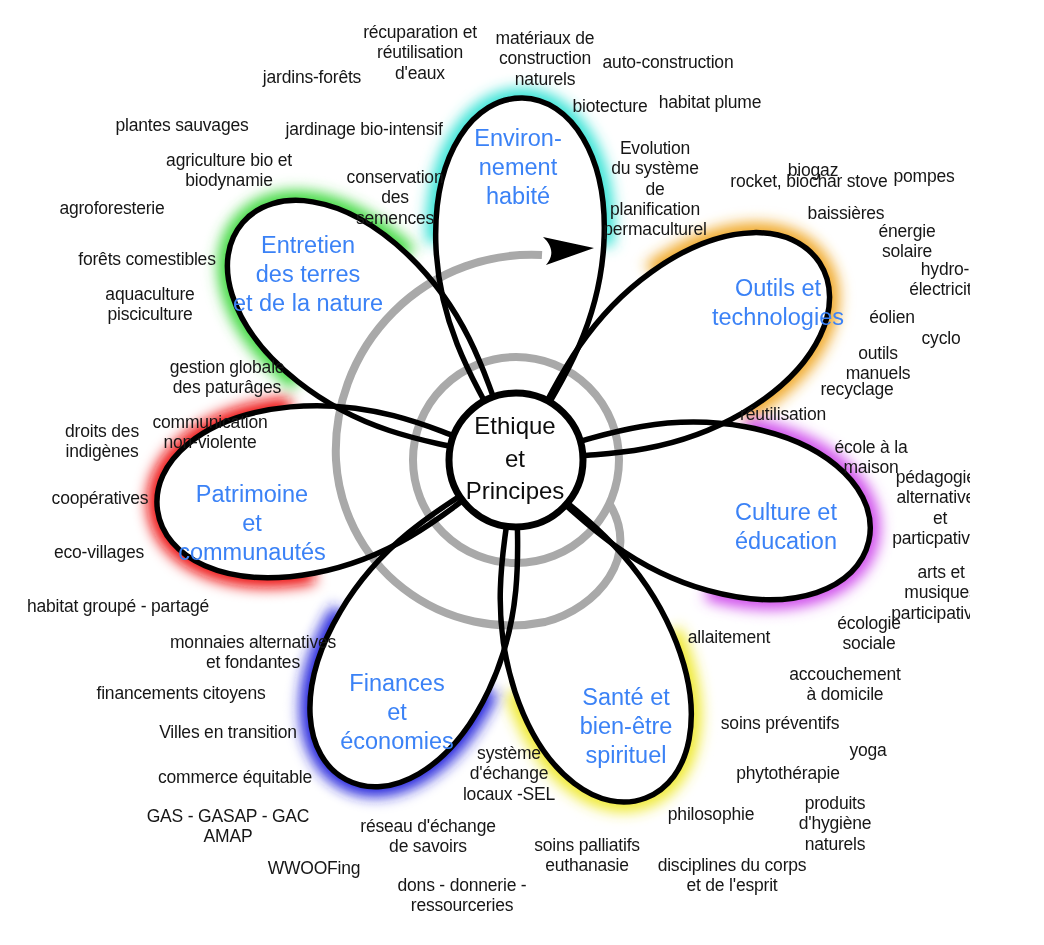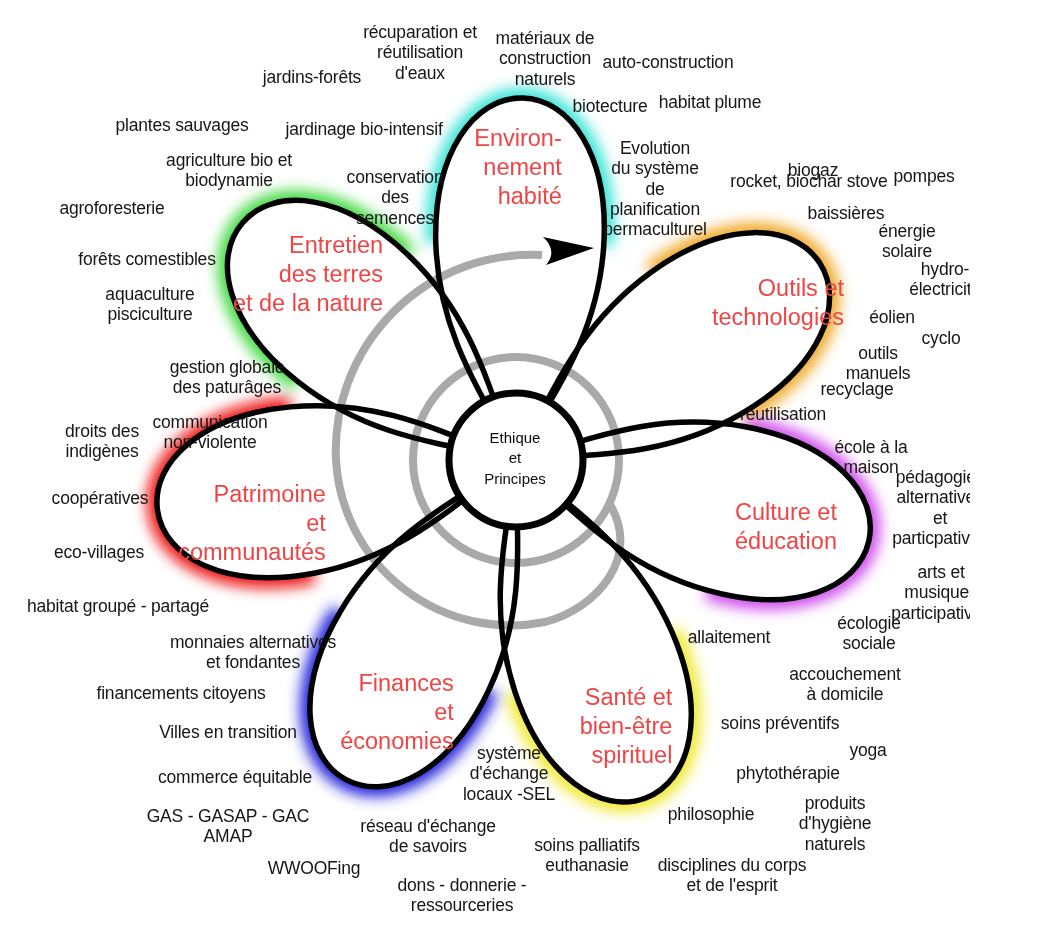--- a/index.html
+++ b/index.html
@@ -9,27 +9,27 @@
   }
   .stage svg{position:absolute;left:0;top:0;}
   .labels{position:absolute;left:0;top:0;width:100%;height:100%;pointer-events:none;}
   .kw{
     position:absolute;transform:translate(-50%,-50%);
     white-space:pre-line;text-align:center;
     font-size:17.5px;line-height:1.16;color:#161616;letter-spacing:-0.2px;
   }
   .petal-title{
     position:absolute;transform:translate(-50%,-50%);
-    white-space:pre-line;text-align:right;
-    font-size:23.5px;line-height:1.24;color:#ef4444;
+    white-space:pre-line;text-align:center;
+    font-size:23.5px;line-height:1.24;color:#3b82f6;
   }
   .center-label{
     position:absolute;transform:translate(-50%,-50%);
     white-space:pre-line;text-align:center;
-    font-size:15px;line-height:1.36;color:#0d0d0d;
+    font-size:24px;line-height:1.36;color:#0d0d0d;
   }
   .spiral{fill:none;stroke:#a9a9a9;stroke-width:8;}
 </style>
 </head>
 <body>
 
 <div class="stage">
 
   <svg width="1044" height="945" viewBox="0 0 1044 945">
     <defs>

